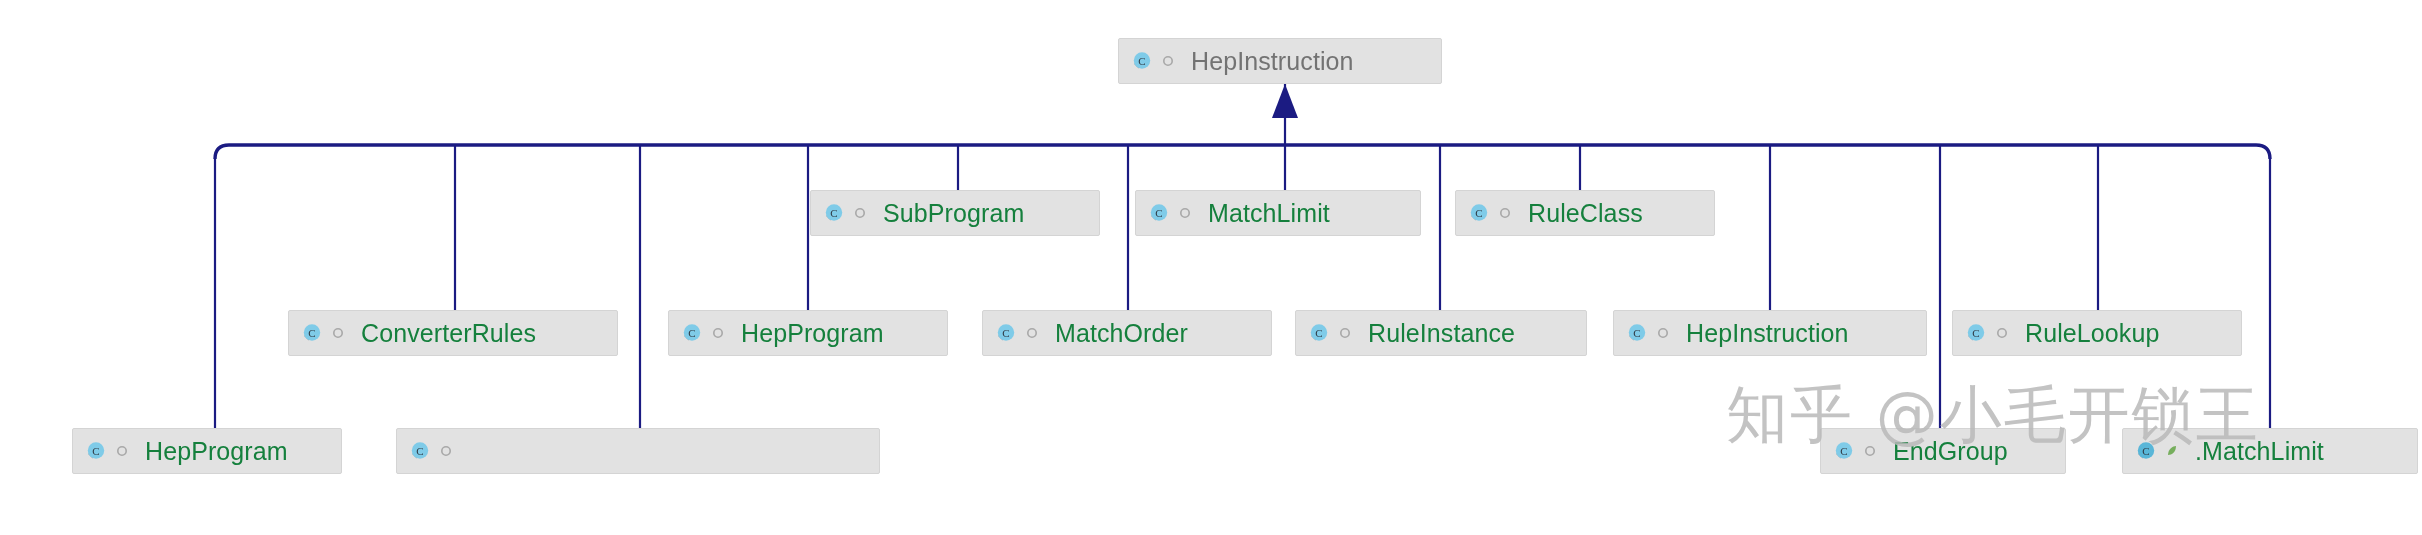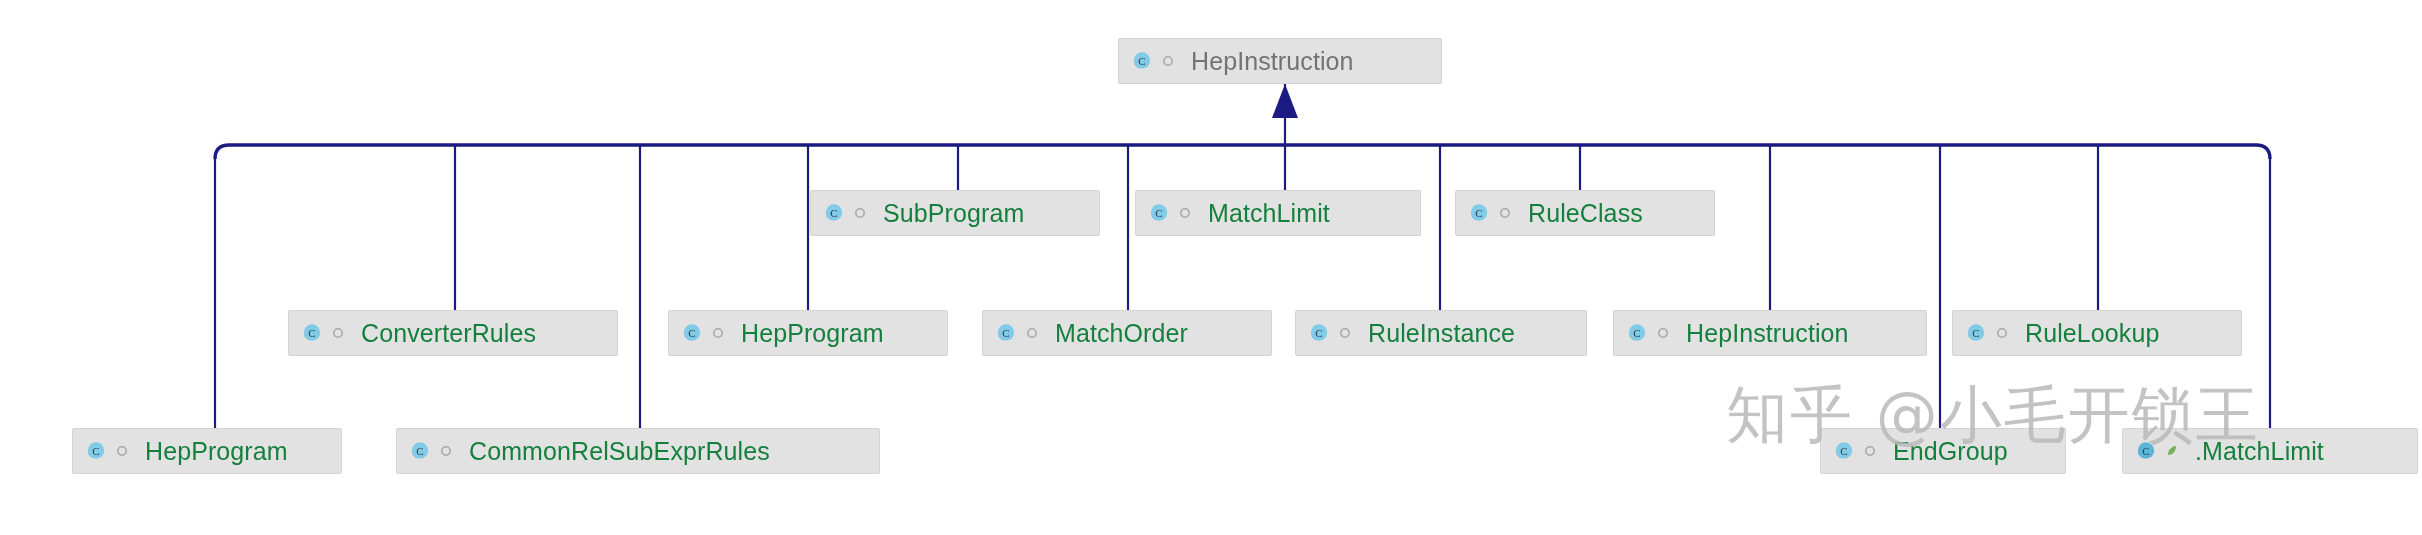--- a/index.html
+++ b/index.html
@@ -283,21 +283,20 @@
             <path d="M5 16 L9.5 11.5 L14 16 L9.5 20.5 Z" fill="#9aa3ab" opacity="0.85"></path>
             <circle cx="13" cy="12.5" r="8.2" fill="#7fcbe8"></circle>
             <text x="13" y="17" text-anchor="middle" font-family="Liberation Serif, serif" font-size="11" fill="#2f3a44">C</text>
           </svg>
         </span>
         <span class="node-dot">
           <svg width="14" height="14" viewBox="0 0 14 14">
             <circle cx="7" cy="7" r="4.2" fill="none" stroke="#a8a8a8" stroke-width="1.6"></circle>
           </svg>
         </span>
-        <span class="node-label">CommonRelSubExprRules</span>
       </div>
       <div class="node" style="left: 1820px; top: 428px; width: 246px;">
         <span class="node-icon">
           <svg width="26" height="26" viewBox="0 0 26 26">
             <path d="M5 16 L9.5 11.5 L14 16 L9.5 20.5 Z" fill="#9aa3ab" opacity="0.85"></path>
             <circle cx="13" cy="12.5" r="8.2" fill="#7fcbe8"></circle>
             <text x="13" y="17" text-anchor="middle" font-family="Liberation Serif, serif" font-size="11" fill="#2f3a44">C</text>
           </svg>
         </span>
         <span class="node-dot">

